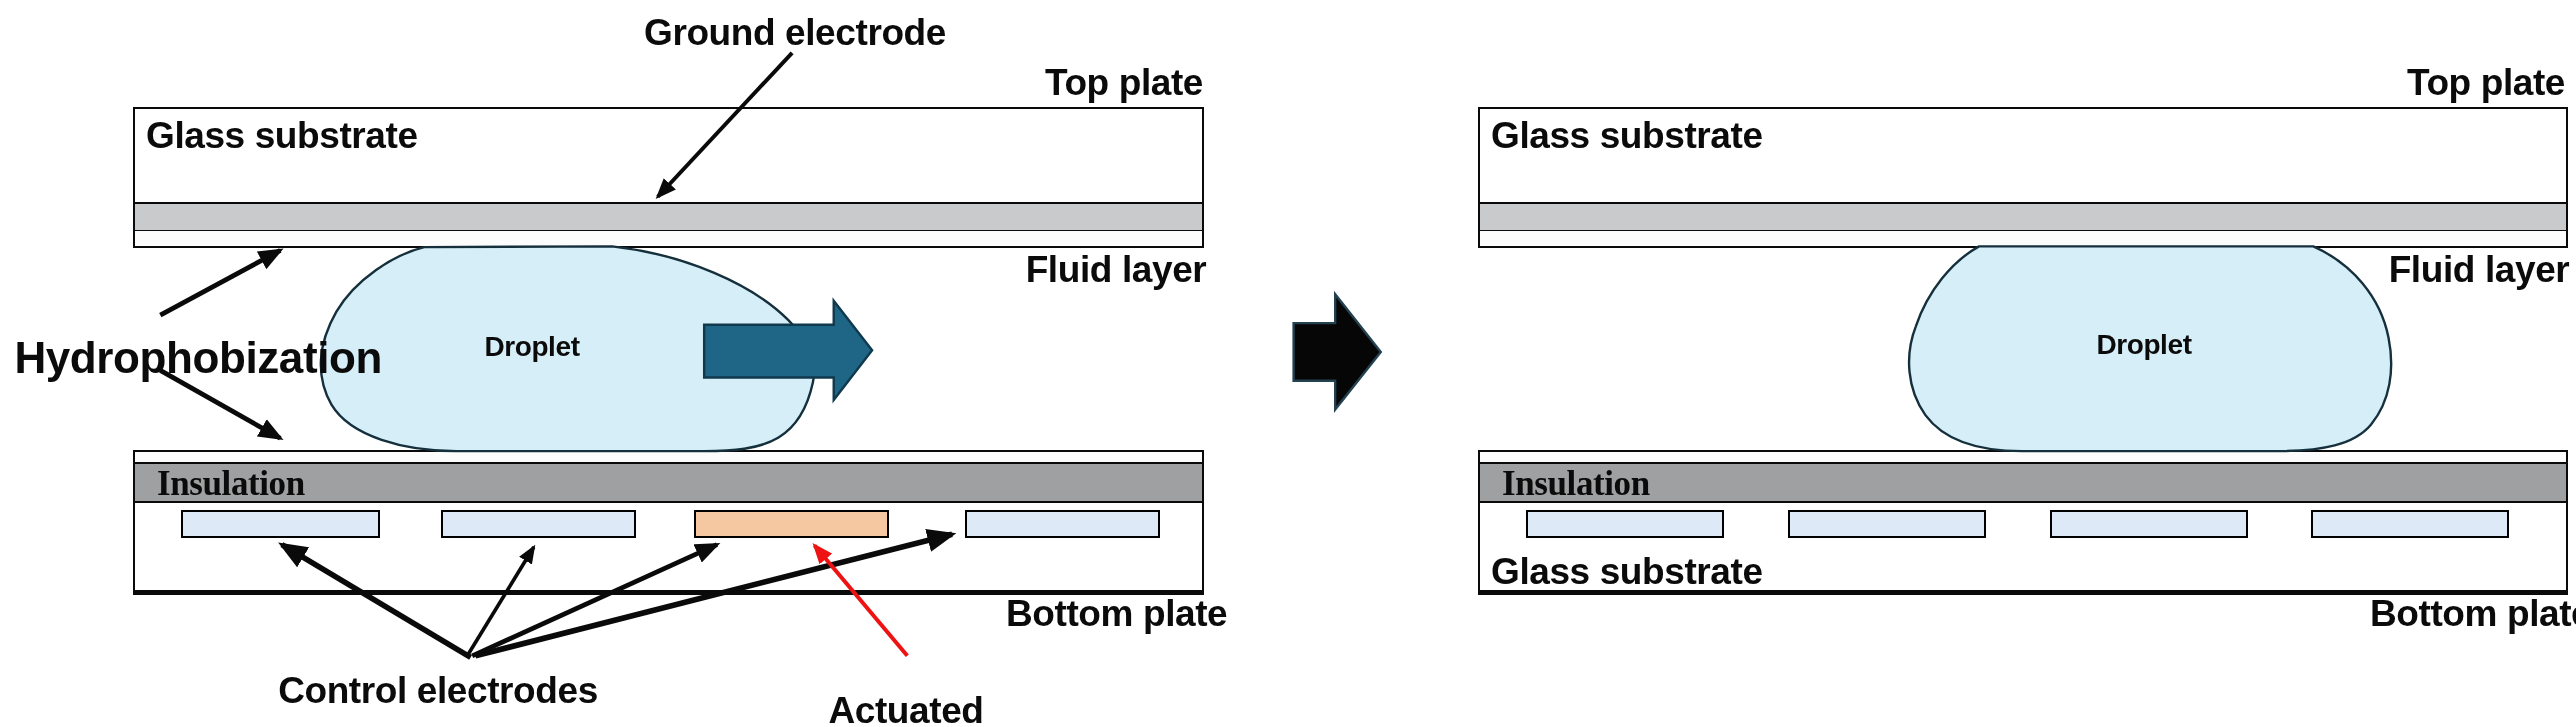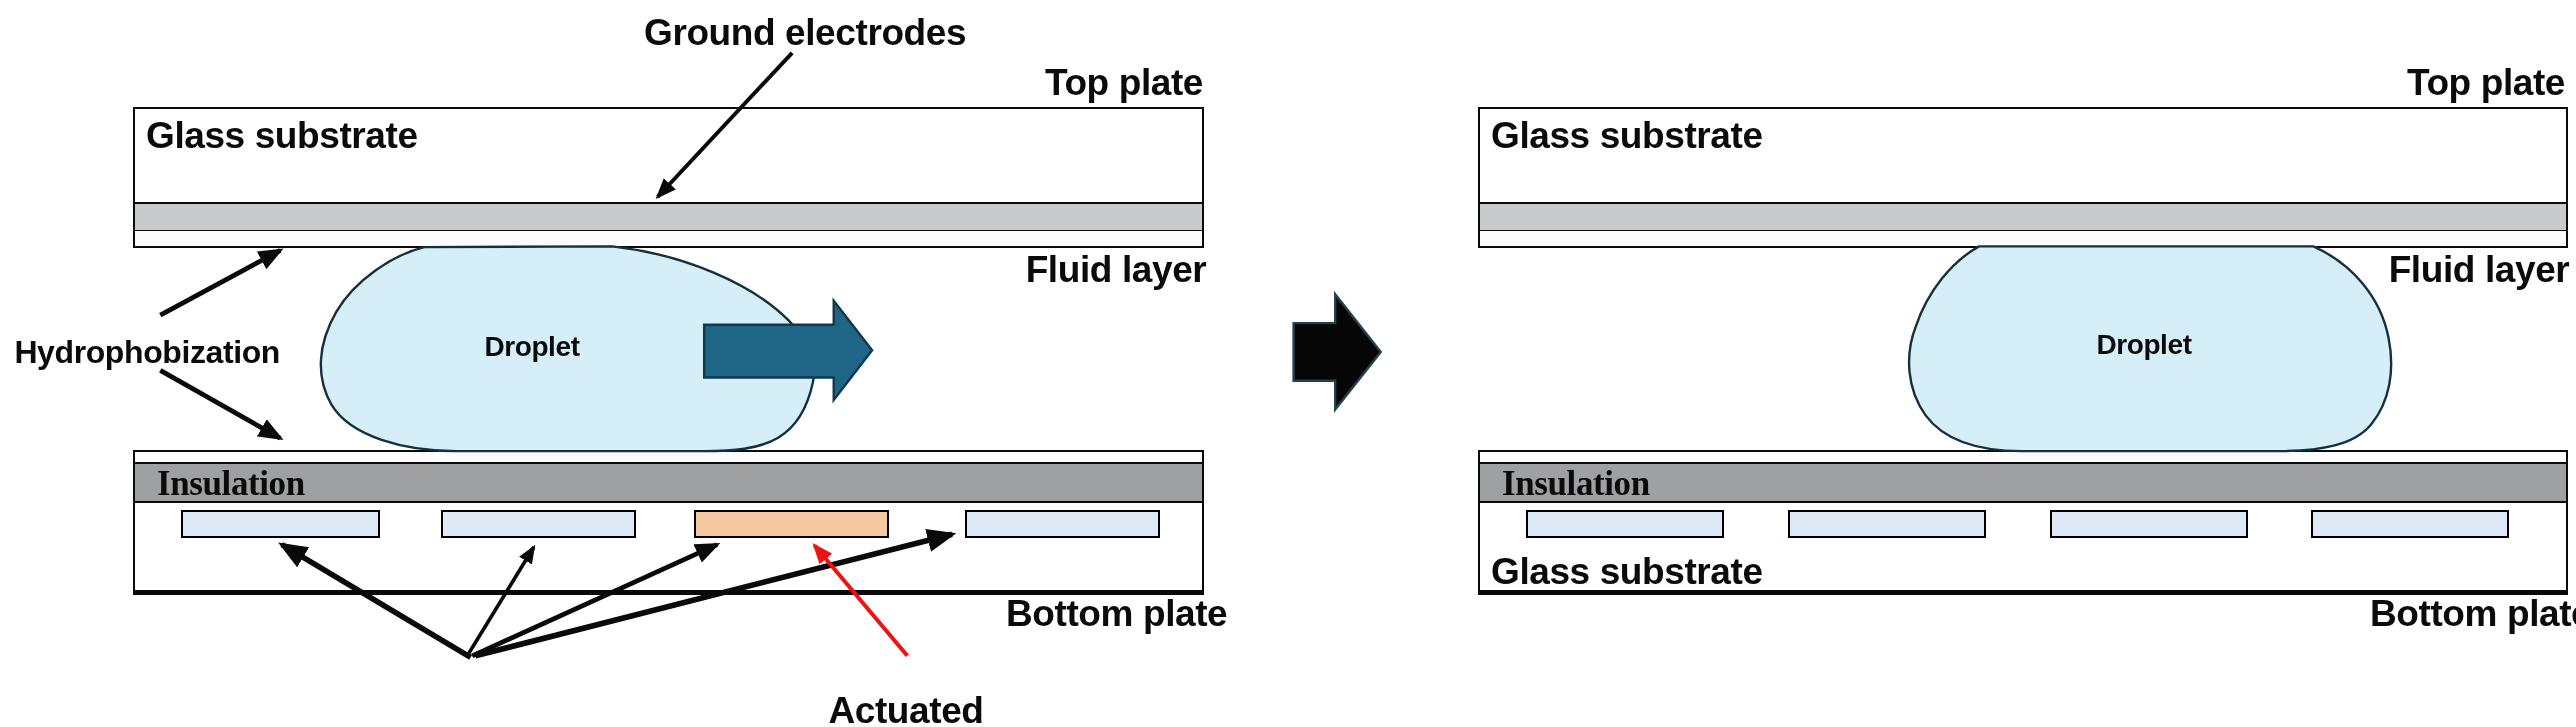--- a/index.html
+++ b/index.html
@@ -93,28 +93,29 @@
     <line x1="200" y1="463" x2="350" y2="548" stroke="#0a0a0a" stroke-width="6" marker-end="url(#ahB)"></line>
 
     <line x1="588" y1="822" x2="352" y2="681" stroke="#0a0a0a" stroke-width="7" marker-end="url(#ahB)"></line>
     <line x1="585" y1="818" x2="667" y2="684" stroke="#0a0a0a" stroke-width="4.5" marker-end="url(#ahB)"></line>
     <line x1="590" y1="820" x2="896" y2="681" stroke="#0a0a0a" stroke-width="6" marker-end="url(#ahB)"></line>
     <line x1="594" y1="820" x2="1190" y2="668" stroke="#0a0a0a" stroke-width="7" marker-end="url(#ahB)"></line>
 
     <line x1="1134" y1="820" x2="1018" y2="682" style="stroke:var(--red,#ee1212)" stroke-width="5" marker-end="url(#ahR)"></line>
   </svg>
 
-  <div class="lbl" style="left:644px;top:14.4px;">Ground electrodes</div>
+  <div class="lbl" style="left:644px;top:14.4px;">Ground electrode</div>
   <div class="lbl right" style="left:1044px;top:64px;width:160px;">Top plate</div>
   <div class="lbl" style="left:146px;top:117px;">Glass substrate</div>
   <div class="lbl right" style="left:1024px;top:251px;width:184px;">Fluid layer</div>
-  <div class="lbl" style="left:14.4px;top:336px;font-size:32px;">Hydrophobization</div>
+  <div class="lbl" style="left:14.4px;top:336px;font-size:44px;">Hydrophobization</div>
   <div class="lbl center big" style="left:452px;top:333px;width:160px;">Droplet</div>
   <div class="lbl insul" style="left:157px;top:466px;">Insulation</div>
   <div class="lbl right" style="left:1006px;top:595px;width:200px;">Bottom plate</div>
+  <div class="lbl center" style="left:270px;top:672px;width:336px;">Control electrodes</div>
   <div class="lbl center" style="left:806px;top:692px;width:200px;">Actuated</div>
 
   <div class="lbl right" style="left:2406px;top:64px;width:160px;">Top plate</div>
   <div class="lbl" style="left:1491px;top:117px;">Glass substrate</div>
   <div class="lbl right" style="left:2387px;top:251px;width:184px;">Fluid layer</div>
   <div class="lbl center big" style="left:2064px;top:331px;width:160px;">Droplet</div>
   <div class="lbl insul" style="left:1502px;top:466px;">Insulation</div>
   <div class="lbl" style="left:1491px;top:553px;">Glass substrate</div>
   <div class="lbl right" style="left:2370px;top:595px;width:200px;">Bottom plate</div>
 

